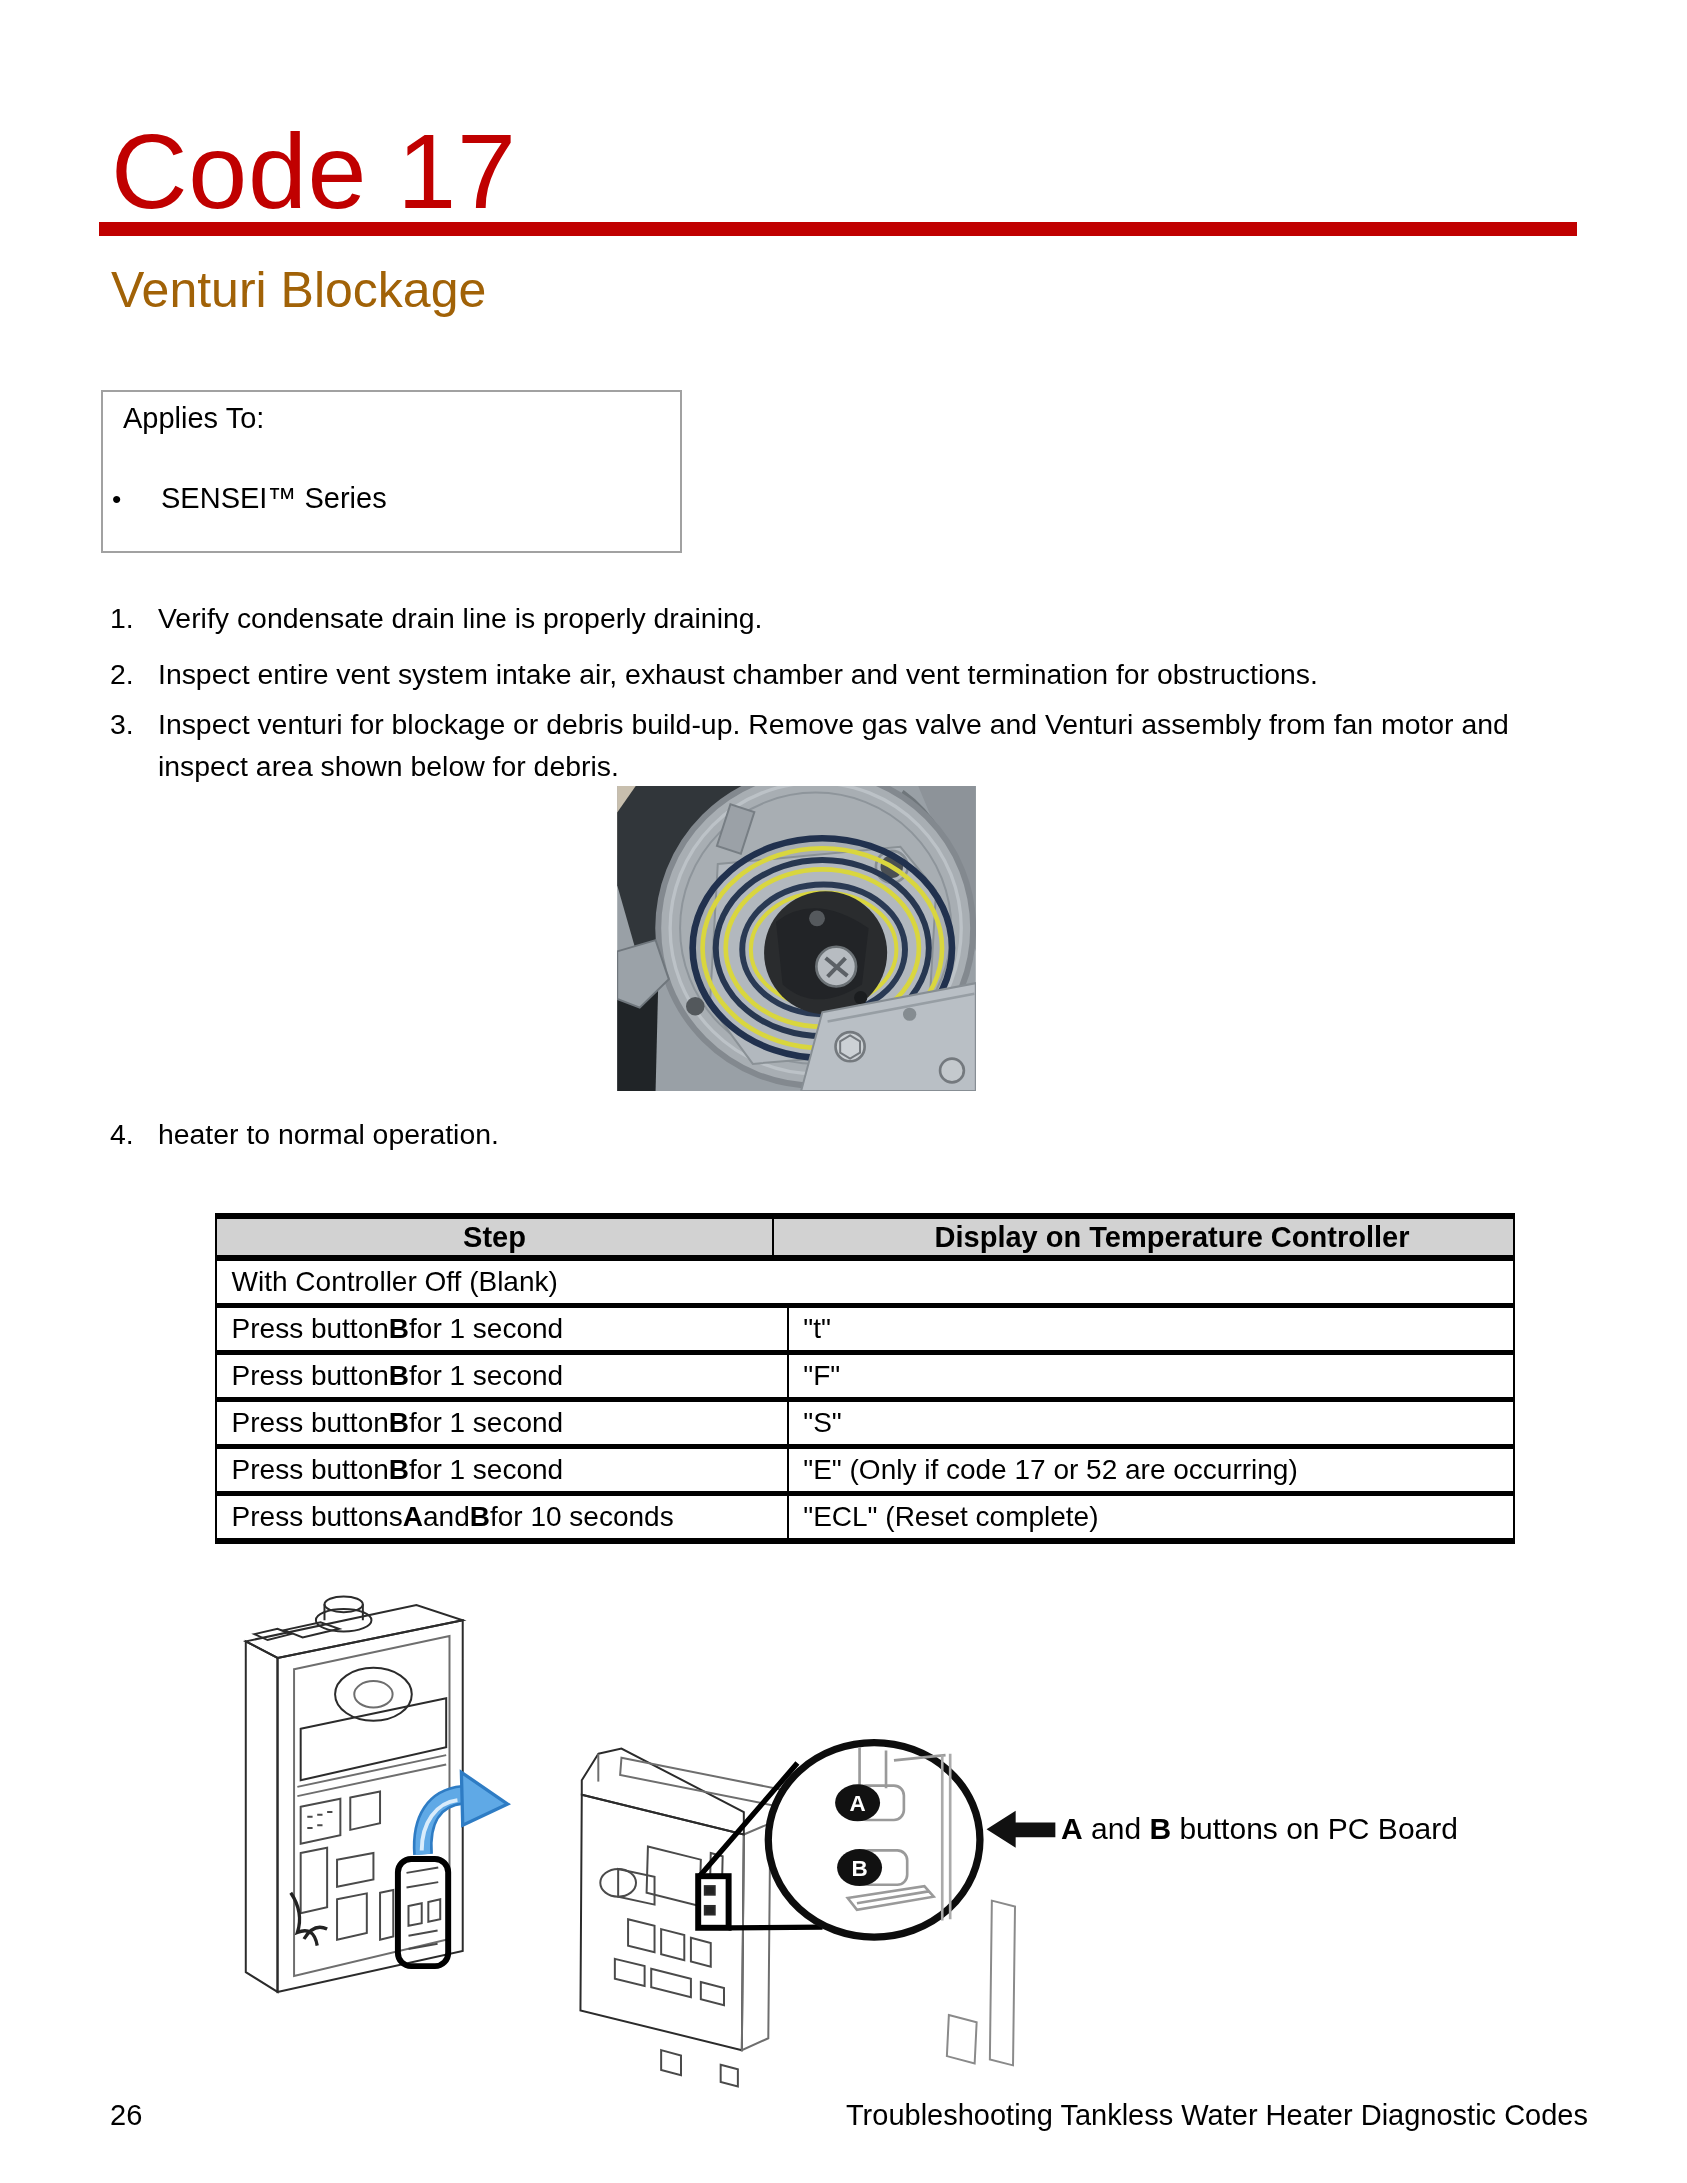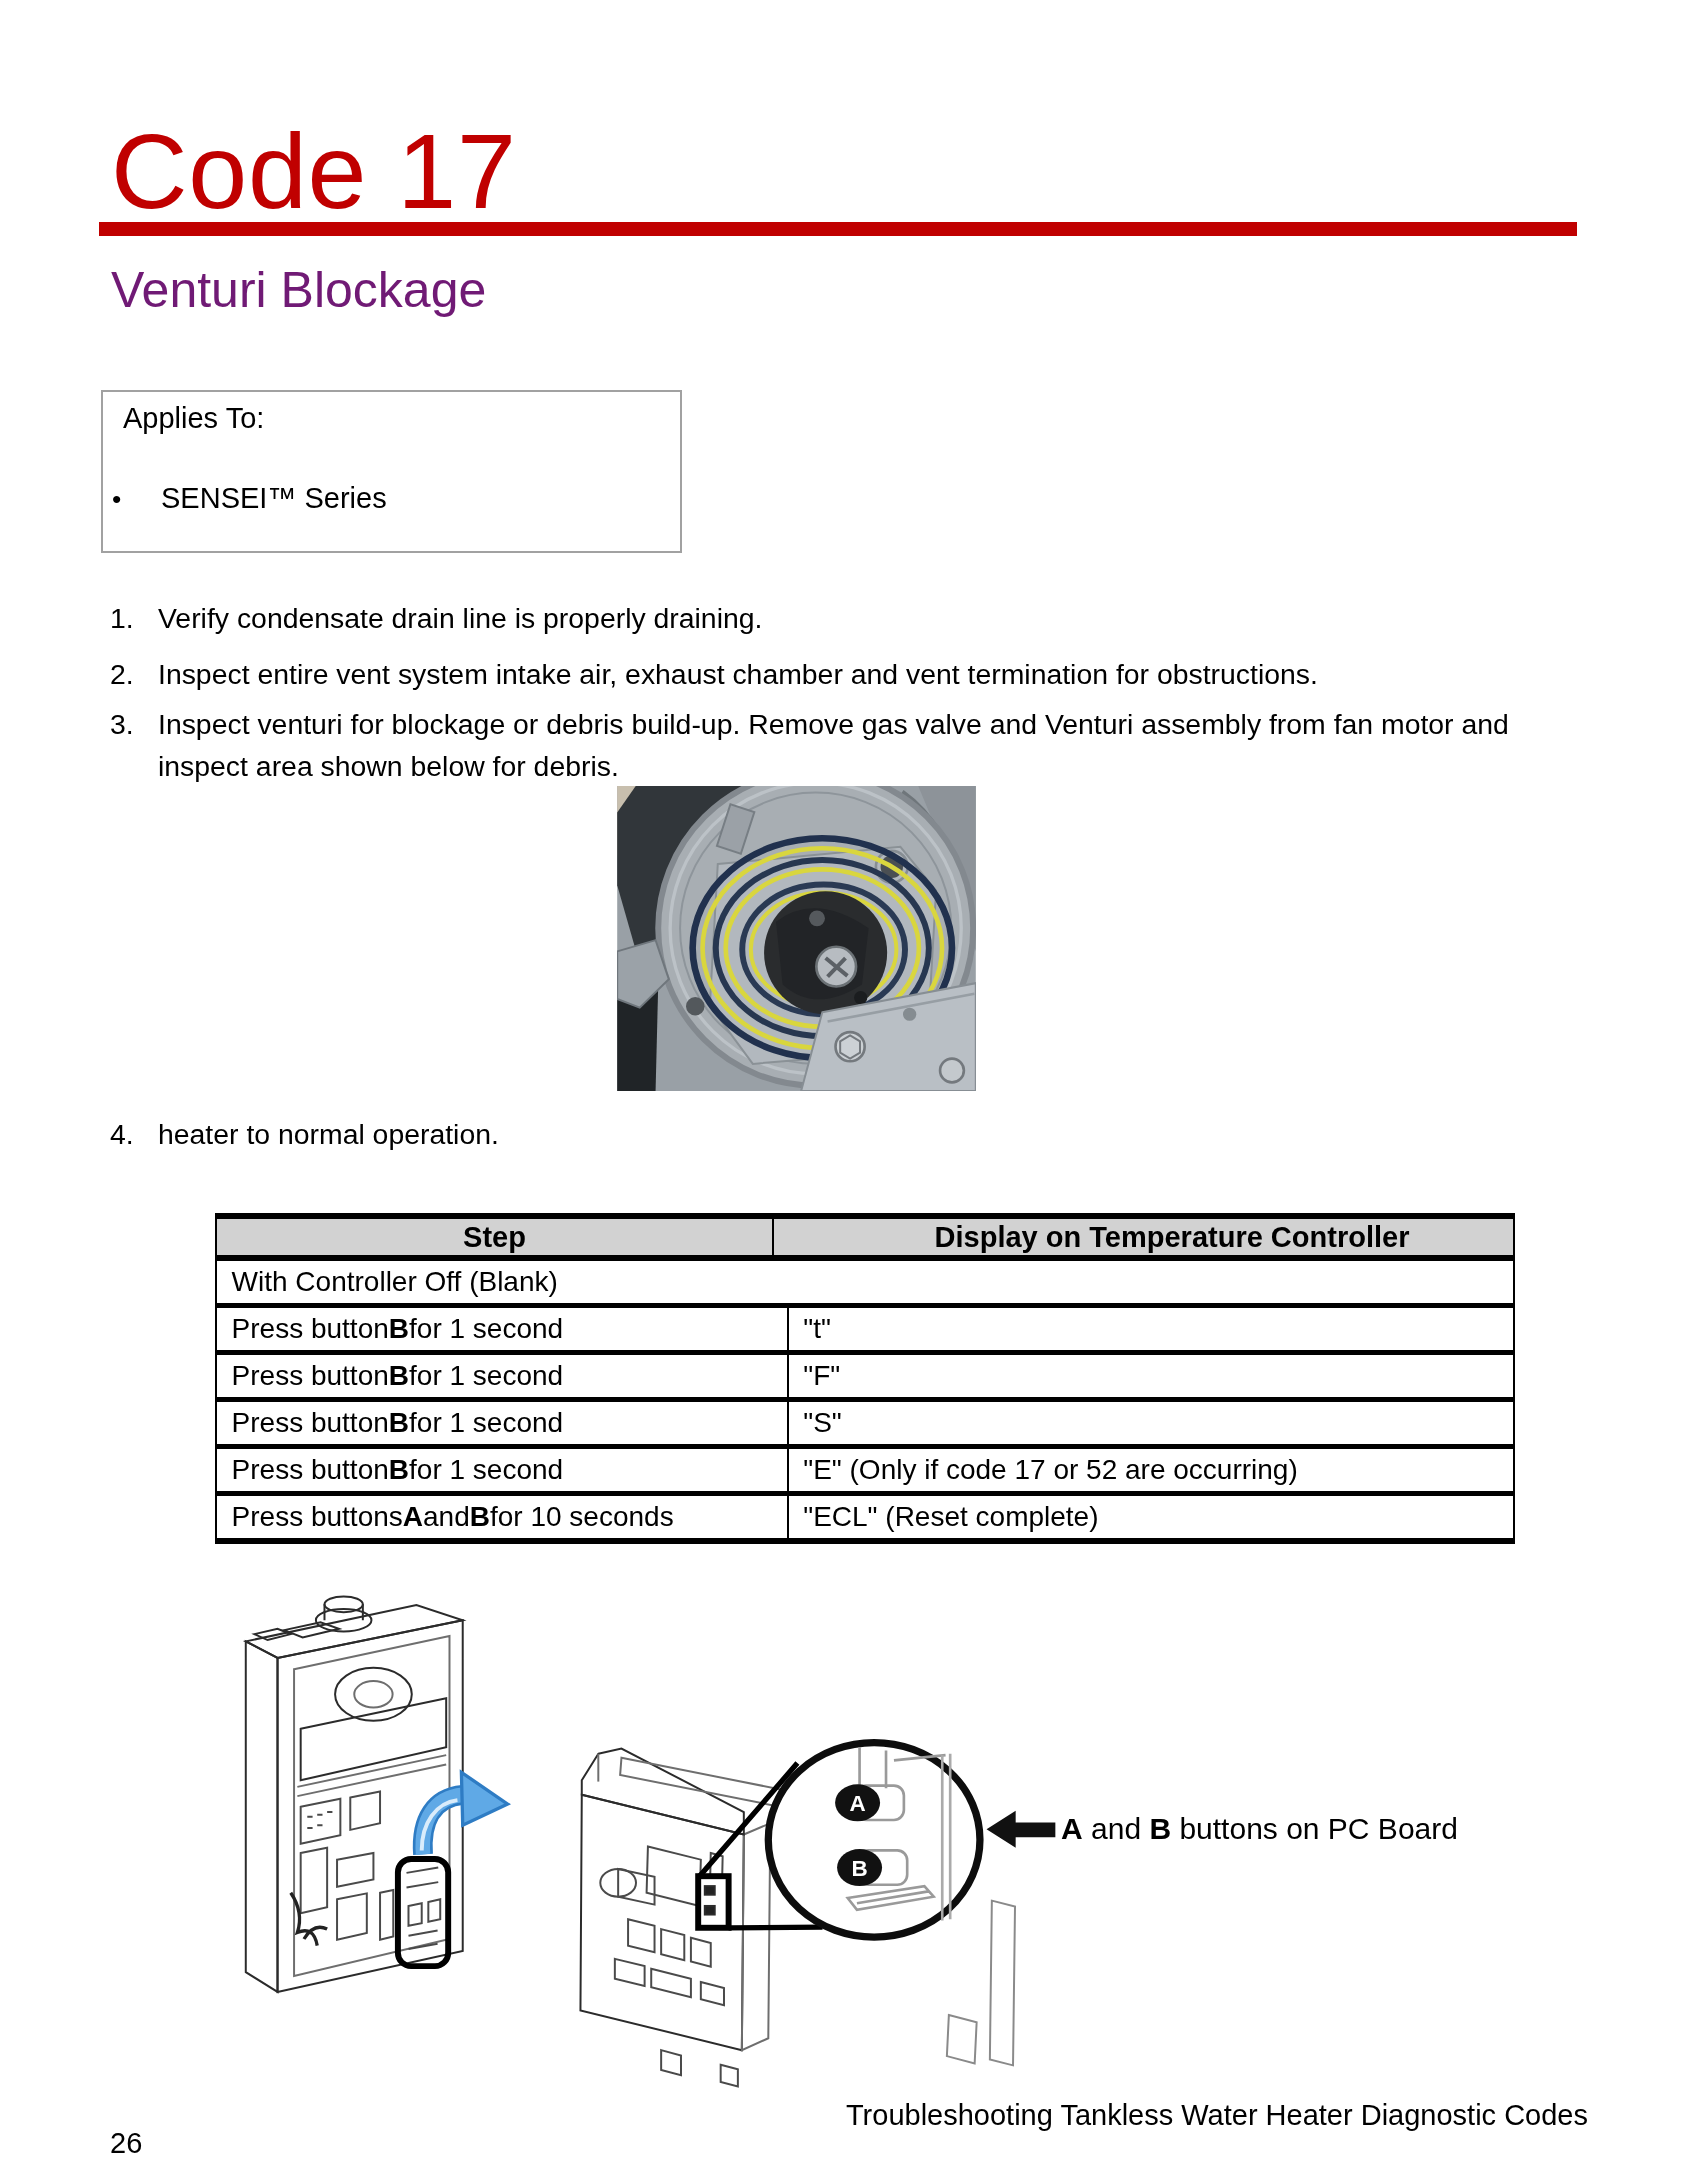--- a/index.html
+++ b/index.html
@@ -4,21 +4,21 @@
 <style>
   html,body{margin:0;padding:0;}
   body{
     width:1687px;height:2183px;position:relative;background:#ffffff;
     font-family:"Liberation Sans",sans-serif;color:#000;overflow:hidden;
   }
   .abs{position:absolute;}
   
   #page-title{left:111px;top:118px;font-size:106px;line-height:1;color:#C00000;letter-spacing:0.7px;}
   #title-rule{left:99px;top:222px;width:1478px;height:14px;background:#C00000;}
-  #page-subtitle{left:111px;top:265px;font-size:50px;line-height:1;color:#701a75;text-align:center;}
+  #page-subtitle{left:111px;top:265px;font-size:50px;line-height:1;color:#a16207;text-align:center;}
   
   #applies-box{left:101px;top:390px;width:577px;height:159px;border:2px solid #a1a1a1;background:#fff;}
   #applies-heading{left:123px;top:402px;font-size:29px;}
   #applies-bullet-row{left:112px;top:482px;font-size:29px;}
   #applies-bullet-row .bullet{display:inline-block;width:49px;font-size:26.5px;}
   
   .step-row{position:absolute;left:110px;font-size:28.4px;line-height:42px;}
   .step-num{position:absolute;left:0;top:0;}
   .step-text{margin-left:48px;white-space:nowrap;}
   
@@ -26,21 +26,21 @@
   .t-header{display:flex;background:#d2d2d2;border-bottom:6.6px solid #000;height:36px;align-items:center;font-weight:bold;font-size:29px;gap:40px;}
   .t-row{display:flex;height:42px;border-bottom:5.3px solid #000;align-items:center;font-size:28px;}
   .t-row:last-child{border-bottom:none;}
   .c1{width:555px;border-right:2px solid #000;align-self:stretch;display:flex;align-items:center;padding-left:14.6px;}
   .c2{flex:1;display:flex;align-items:center;padding-left:14.6px;}
   .t-header .c1{justify-content:center;padding-left:0;}
   .t-header .c2{justify-content:center;padding-left:17px;}
   
   #pcb-annotation{left:1061px;top:1813px;font-size:30px;line-height:32px;}
   
-  #footer-page-number{left:110px;top:2099px;font-size:29px;margin-top:28px;}
+  #footer-page-number{left:110px;top:2099px;font-size:29px;}
   #footer-right{right:99px;top:2099px;font-size:29px;margin-left:48px;}
   svg{display:block;}
 </style>
 </head>
 <body>
 
 <div class="abs" id="page-title">Code 17</div>
 <div class="abs" id="title-rule"></div>
 <div class="abs" id="page-subtitle">Venturi Blockage</div>
 

